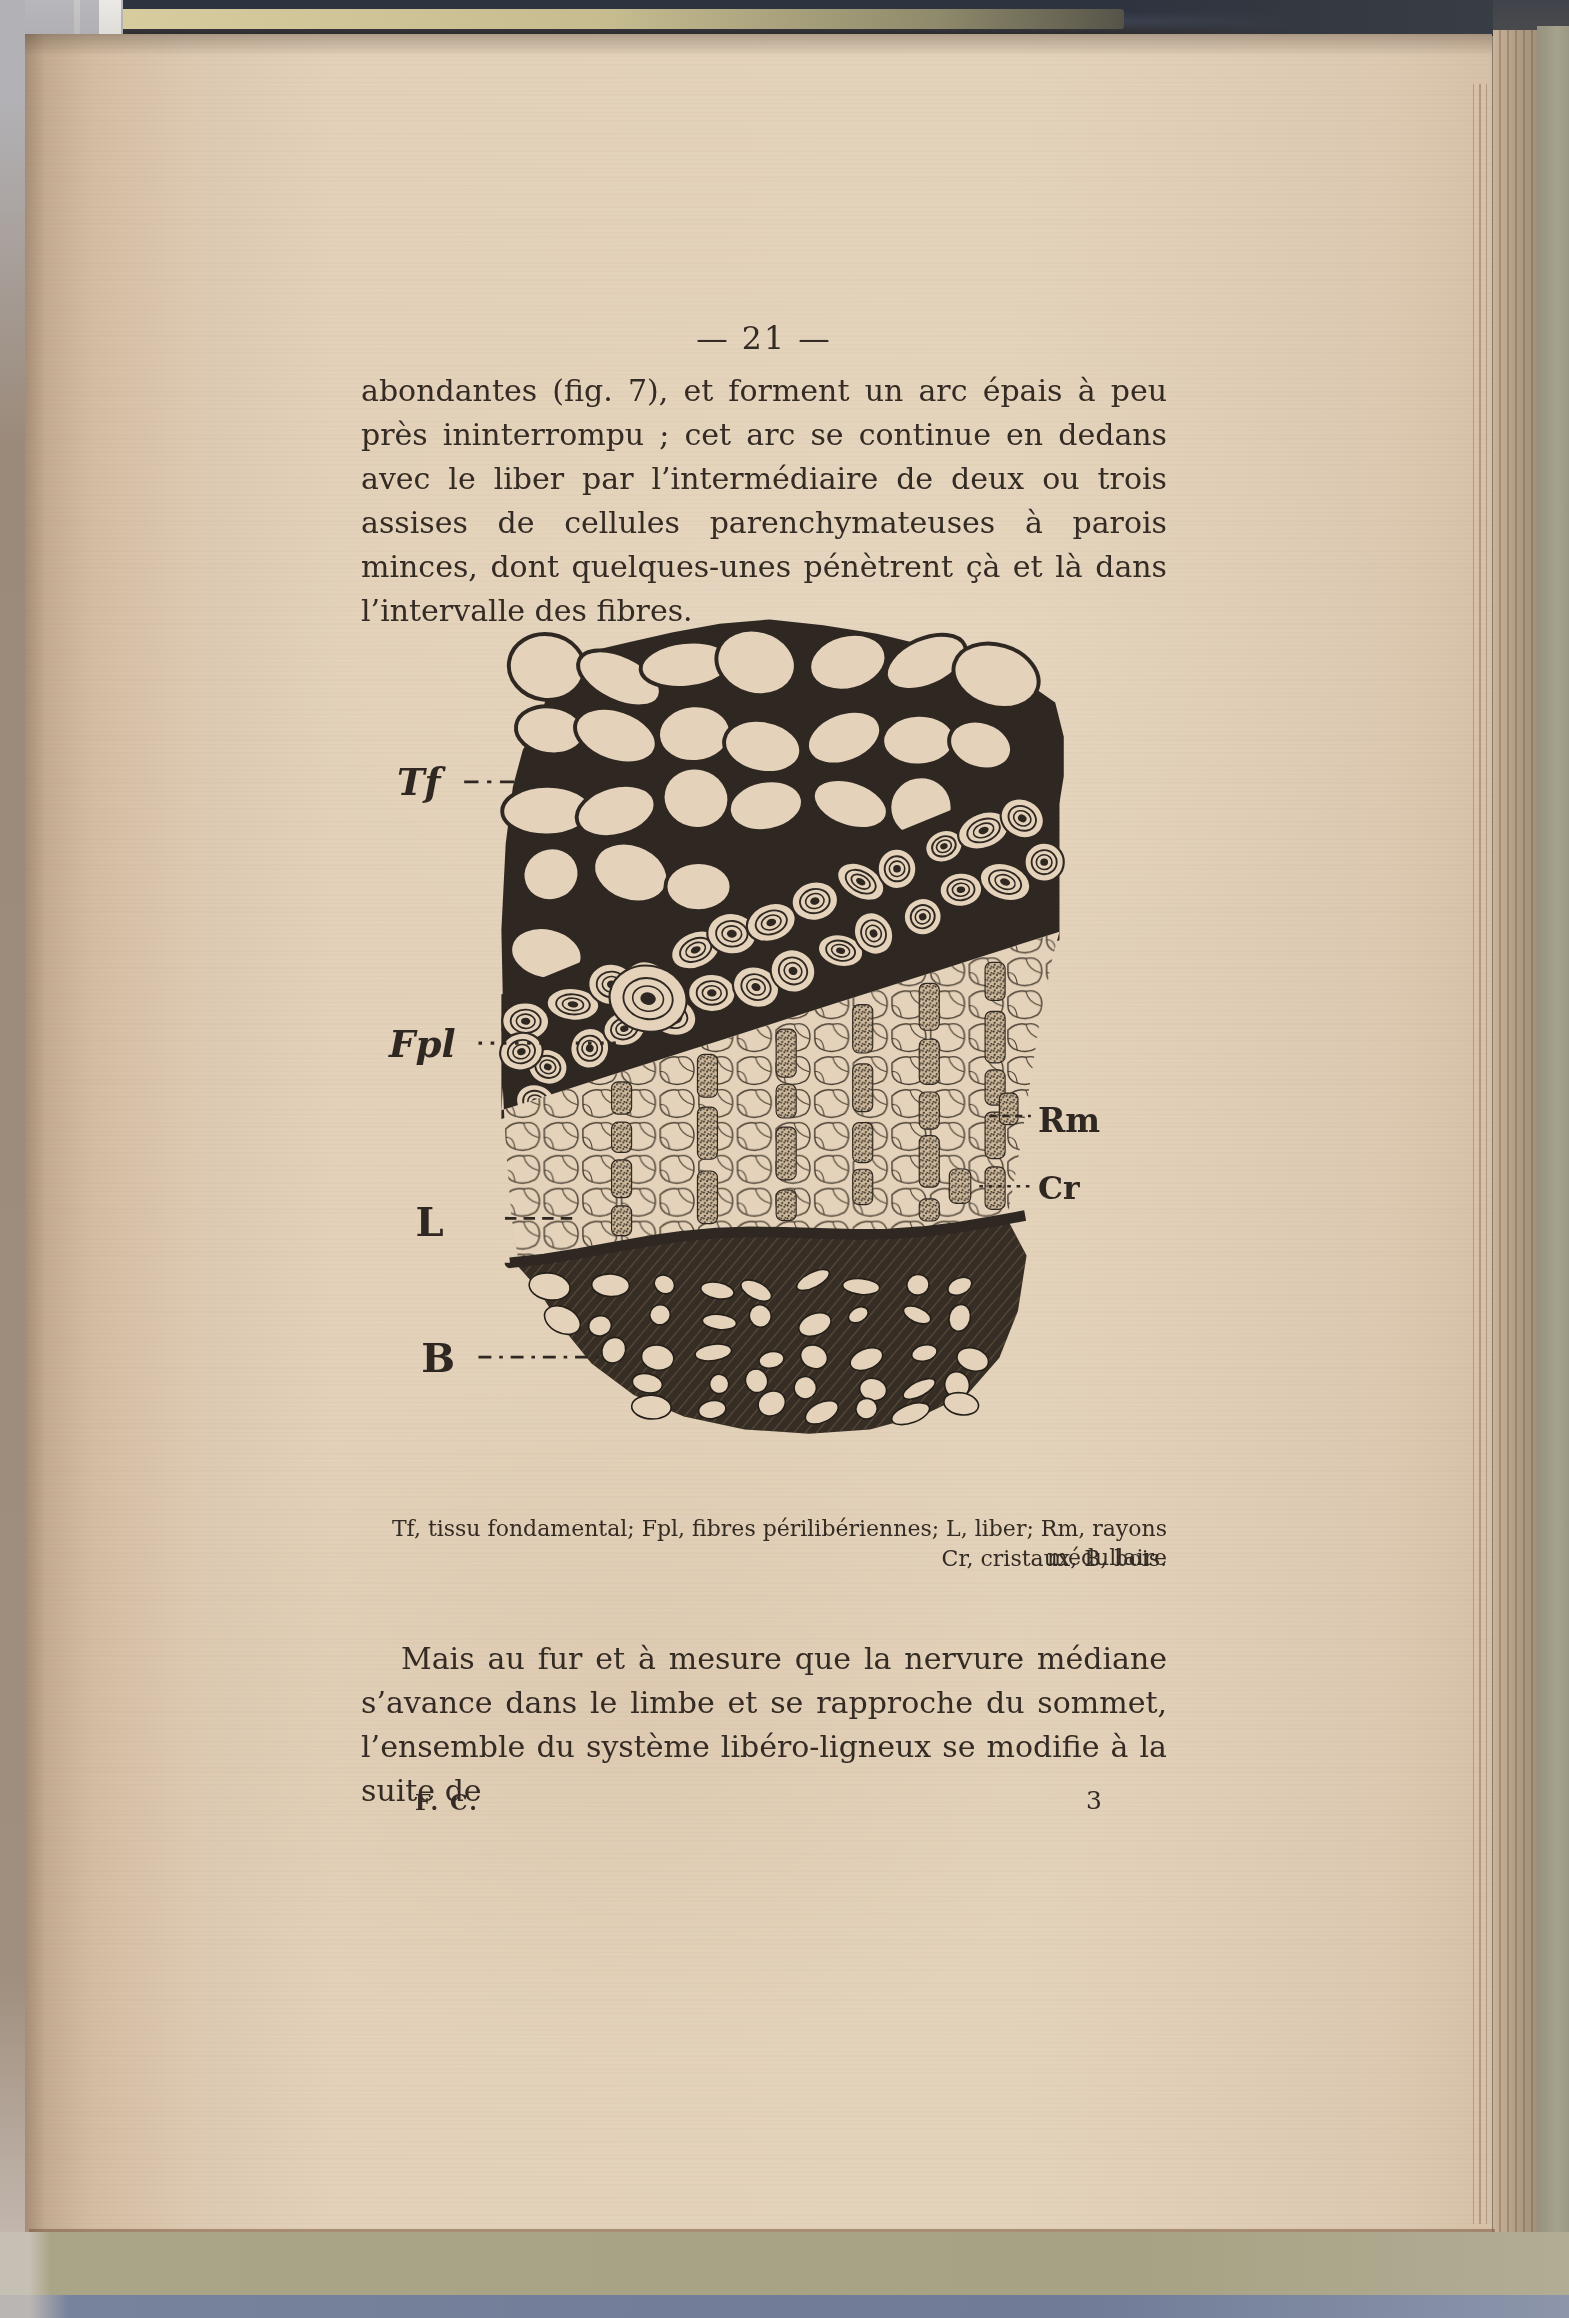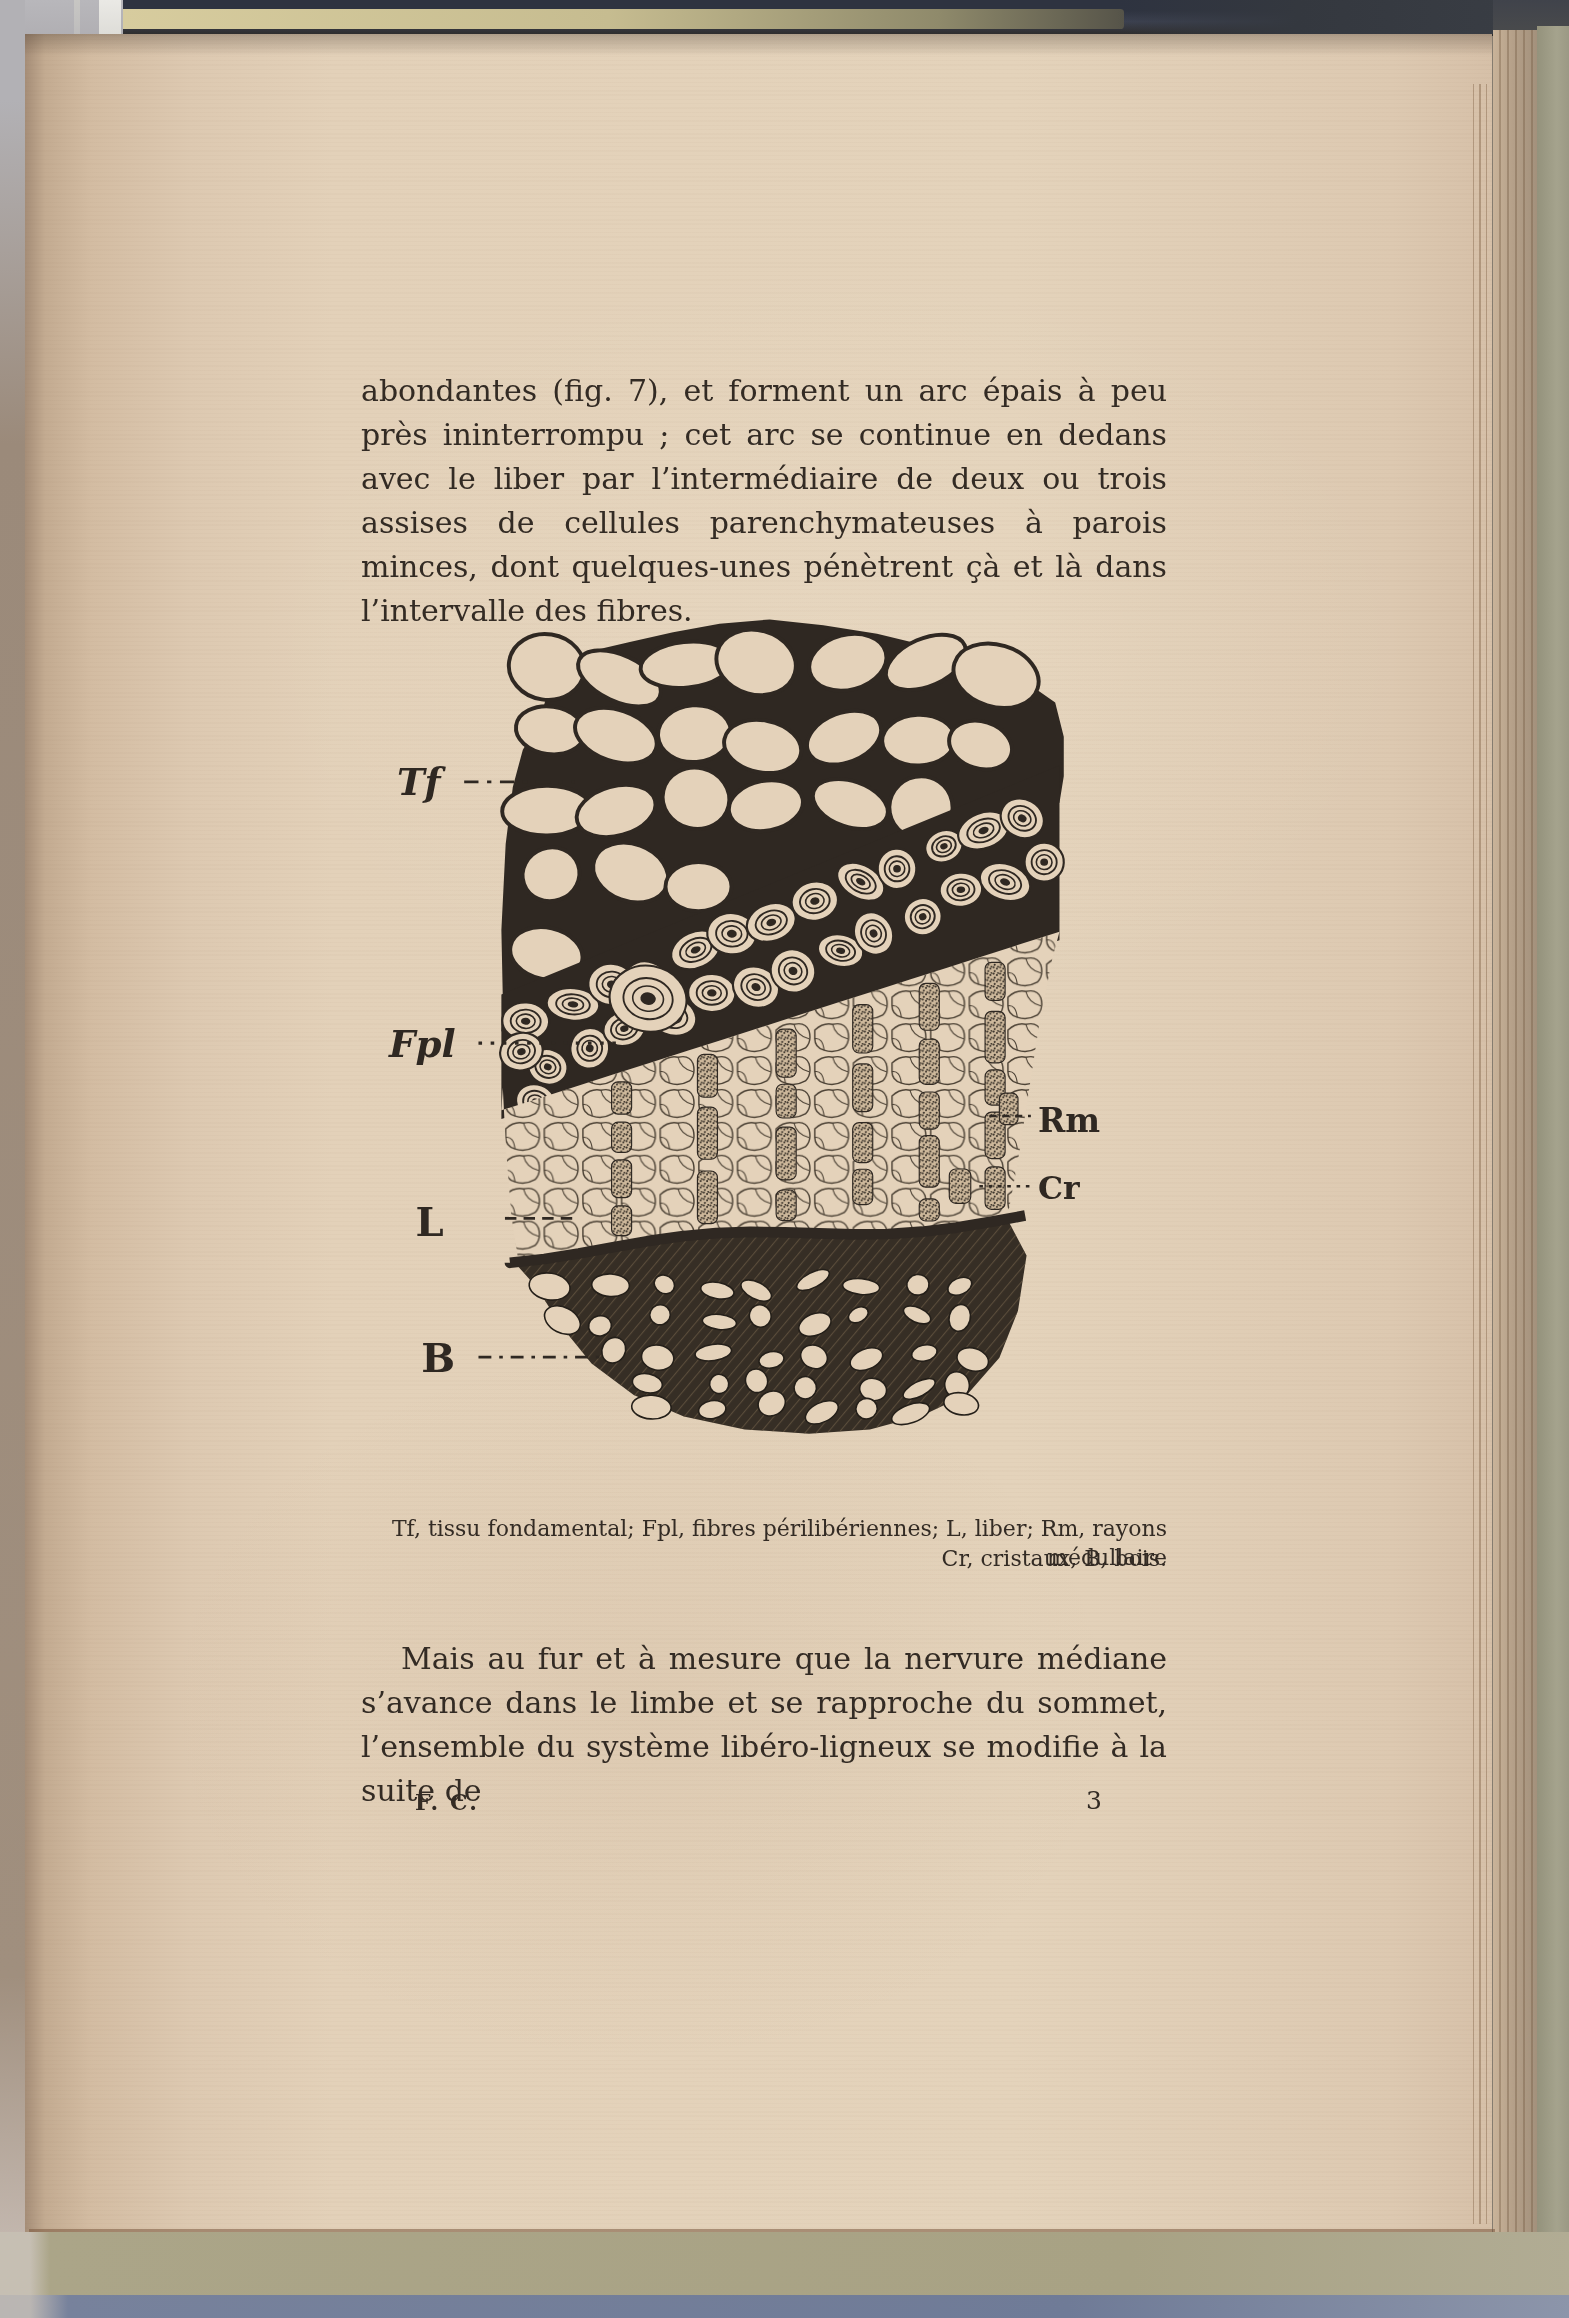--- a/index.html
+++ b/index.html
@@ -79,20 +79,21 @@
   <div class="corner-tr"></div>
   <div class="right-top"></div>
   <div class="pages-band"></div>
   <div class="outer-band"></div>
   <div class="left-strip"></div>
 
   <div class="paper">
     <div class="paper-top-shadow"></div>
     <div class="edge-lines"></div>
 
+    <div class="text-col pagenum">— 21 —</div>
 
     <div class="text-col para p1">abondantes (fig. 7), et forment un arc épais à peu près ininterrompu ; cet arc se continue en dedans avec le liber par l’intermédiaire de deux ou trois assises de cellules parenchymateuses à parois minces, dont quelques-unes pénètrent çà et là dans l’intervalle des fibres.</div>
 
     <svg class="figure-svg" width="759" height="830" viewBox="500 850 1060 1160">
       <defs>
         <pattern id="mesh" width="54" height="46" patternUnits="userSpaceOnUse">
           <path d="M4 14 Q16 3 29 6 Q45 2 50 15 Q54 30 45 39 Q31 47 17 42 Q4 38 4 26 Z" fill="none" stroke="#4a4033" stroke-width="2"></path>
           <path d="M29 6 Q33 22 50 26" fill="none" stroke="#4a4033" stroke-width="1.5"></path>
           <path d="M4 26 Q15 24 17 42" fill="none" stroke="#4a4033" stroke-width="1.5"></path>
         </pattern>

